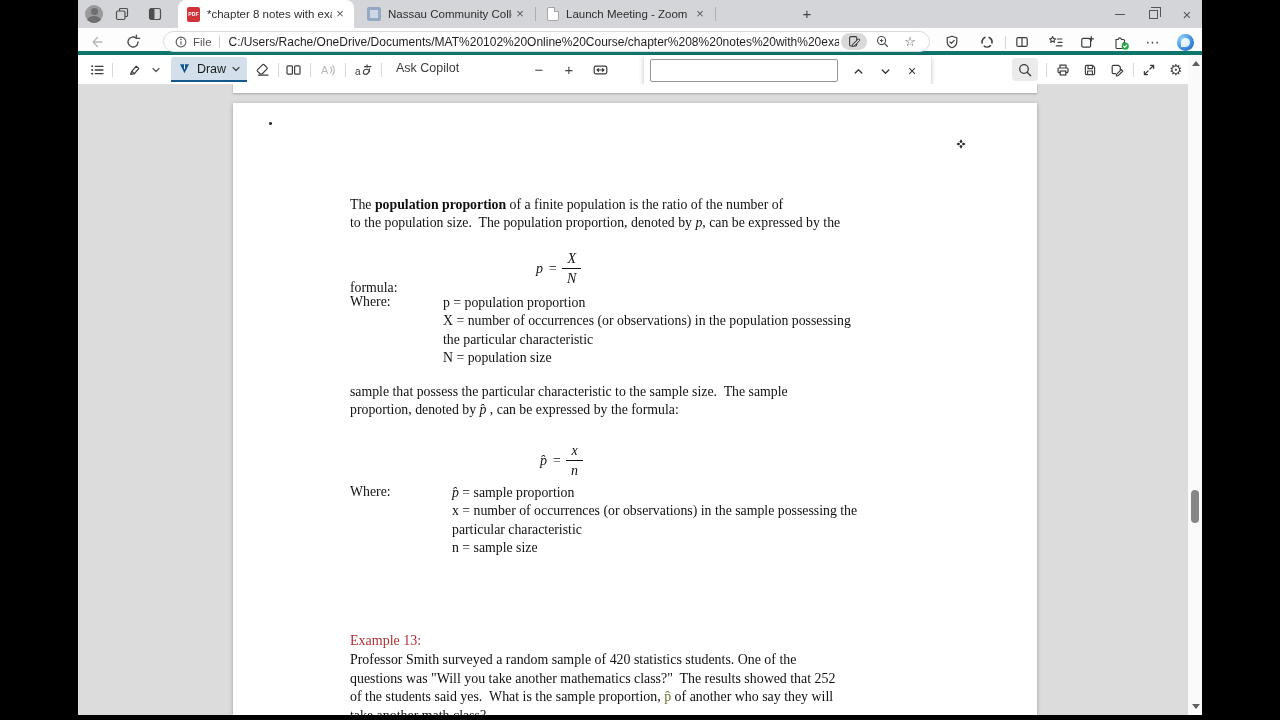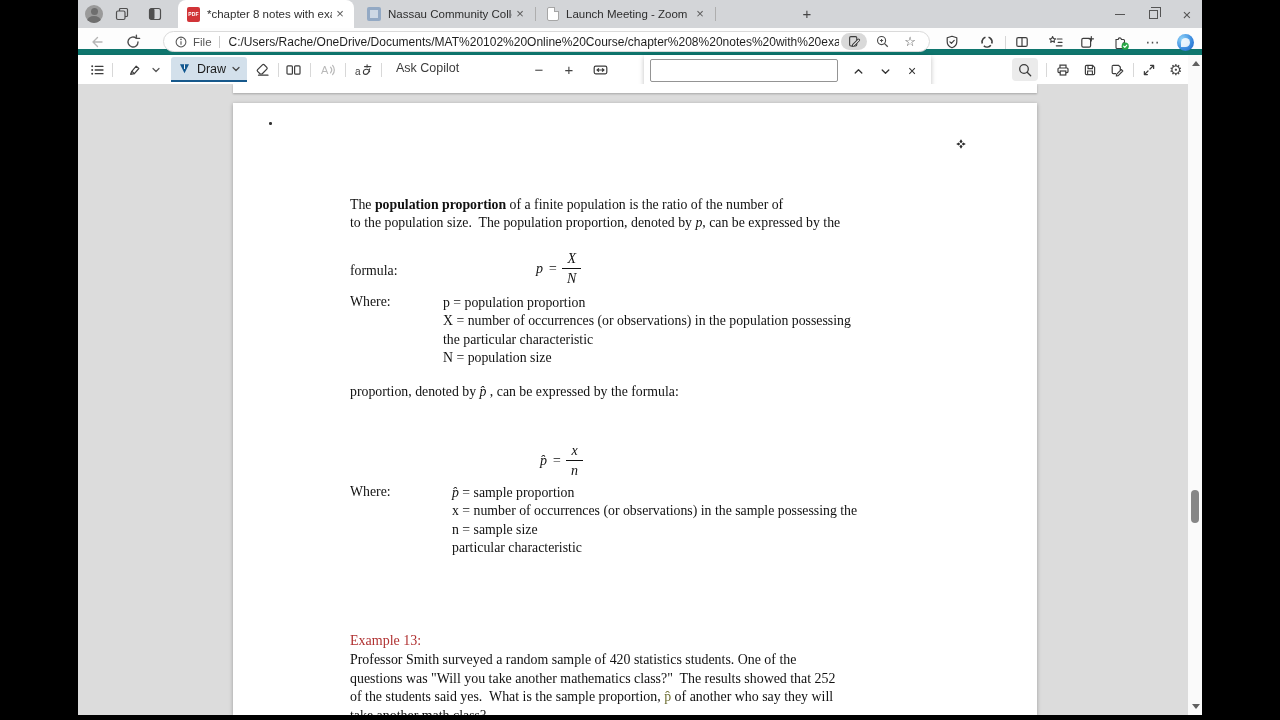--- a/index.html
+++ b/index.html
@@ -25,21 +25,21 @@
   .fav-page::before { content:""; position:absolute; right:-1px; top:-1px; width:4px; height:4px; background:#d3d5d8; border-left:1px solid #a6a6a6; border-bottom:1px solid #a6a6a6; }
   .tab-sep { position:absolute; top:7px; width:1px; height:14px; background:#aeaeae; }
   .newtab { position:absolute; left:718px; top:4px; width:22px; height:20px; font-size:15px; color:#444; text-align:center; line-height:19px; }
   .wctrl { position:absolute; top:0; width:30px; height:28px; display:flex; align-items:center; justify-content:center; color:#555; }
   .min-glyph { width:10px; border-top:1px solid #555; }
   .restore-glyph { width:9px; height:9px; border:1px solid #555; position:relative; background:#d3d5d8; }
   .restore-glyph::before { content:""; position:absolute; left:1.5px; top:-3.5px; width:9px; height:9px; border:1px solid #555; border-left:none; border-bottom:none; }
   .close-glyph { font-size:15px; line-height:1; }
 
   
-  .addrbar { position:absolute; left:0; top:28px; width:1124px; height:27px; background:#fdfdfd; border-bottom:6px solid #0f766e; }
+  .addrbar { position:absolute; left:0; top:28px; width:1124px; height:27px; background:#fdfdfd; border-bottom:4px solid #0f766e; }
   .nav-ico { position:absolute; top:4px; width:20px; height:20px; display:flex; align-items:center; justify-content:center; }
   .url-pill { position:absolute; left:85px; top:3px; width:767px; height:21px; border:1px solid #dadada; border-radius:11px; background:#fff; display:flex; align-items:center; padding:0 6px 0 10px; }
   .url-pill .lbl { font-size:11.5px; color:#555; margin:0 7px 0 5px; }
   .pill-sep { width:1px; height:12px; background:#ccc; margin-right:9px; }
   .url-text { flex:1; font-size:12px; color:#1f1f1f; white-space:nowrap; overflow:hidden; }
   .pill-tool { width:26px; height:17px; display:flex; align-items:center; justify-content:center; border-radius:9px; margin-left:2px; }
   .pill-tool.on { background:#d9d9d9; }
   .addr-ico { position:absolute; top:4px; width:22px; height:20px; display:flex; align-items:center; justify-content:center; }
   .addr-sep { position:absolute; top:8px; width:1px; height:13px; background:#d6d6d6; }
   .glyph-star { font-size:13px; color:#4a4a4a; font-family:"DejaVu Sans",sans-serif; }
@@ -354,57 +354,58 @@
         <svg width="10" height="10" viewBox="0 0 10 10">
             <path d="M5 0.2 L6.6 2.8 5 4.2 3.4 2.8 Z M9.8 5 L7.2 6.6 5.8 5 7.2 3.4 Z M5 9.8 L3.4 7.2 5 5.8 6.6 7.2 Z M0.2 5 L2.8 3.4 4.2 5 2.8 6.6 Z" fill="#2b2b2b"></path>
           </svg>
       </div>
 
       <div class="doc-block" style="left:117px; top:93px">
           <div class="line"><span>The </span><span style="font-weight: 700;">population proportion</span><span> of a finite population is the ratio of the number of</span></div>
           <div class="line"><span>to the population size.  The population proportion, denoted by </span><span style="font-style: italic;">p</span><span>, can be expressed by the</span></div>
         </div>
 
-      <div class="doc-block" style="left:117px; top:159px">formula:</div>
+      <div class="doc-block" style="left:117px; top:176px">formula:</div>
       <div class="formula" style="left:303px; top:147px">
         <span>p</span>
         <span>=</span>
         <span class="frac">
             <span class="num">X</span>
             <span class="den">N</span>
           </span>
       </div>
 
       <div class="where-label" style="left:117px; top:191px">Where:</div>
       <div class="doc-block" style="left:210px; top:191px">
           <div class="line"><span>p = population proportion</span></div>
           <div class="line"><span>X = number of occurrences (or observations) in the population possessing</span></div>
           <div class="line"><span>the particular characteristic</span></div>
           <div class="line"><span>N = population size</span></div>
         </div>
 
       <div class="doc-block" style="left:117px; top:280px">
+          <div class="line"><span>sample that possess the particular characteristic to the sample size.  The sample</span></div>
           <div class="line"><span>proportion, denoted by </span><span style="font-style: italic;">p̂</span><span> , can be expressed by the formula:</span></div>
         </div>
 
       <div class="formula" style="left:307px; top:339px">
         <span>p̂</span>
         <span>=</span>
         <span class="frac">
             <span class="num">x</span>
             <span class="den">n</span>
           </span>
       </div>
 
       <div class="where-label" style="left:117px; top:381px">Where:</div>
       <div class="doc-block where2-lines" style="left:219px; top:381px">
           <div class="line"><span style="font-style: italic;">p̂</span><span> = sample proportion</span></div>
           <div class="line"><span>x = number of occurrences (or observations) in the sample possessing the</span></div>
+          <div class="line"><span>particular characteristic</span></div>
           <div class="line"><span>n = sample size</span></div>
-          <div class="line"><span>particular characteristic</span></div>
         </div>
 
       <div class="example-head" style="color: rgb(176, 49, 49); left: 117px; top: 530px;">Example 13:</div>
       <div class="doc-block example-lines" style="left:117px; top:548px">
           <div class="line"><span>Professor Smith surveyed a random sample of 420 statistics students. One of the</span></div>
           <div class="line"><span>questions was "Will you take another mathematics class?"  The results showed that 252</span></div>
           <div class="line"><span>of the students said yes.  What is the sample proportion, </span><span style="color: rgb(110, 110, 50);">p̂</span><span> of another who say they will</span></div>
           <div class="line"><span>take another math class?</span></div>
         </div>
     </div>

